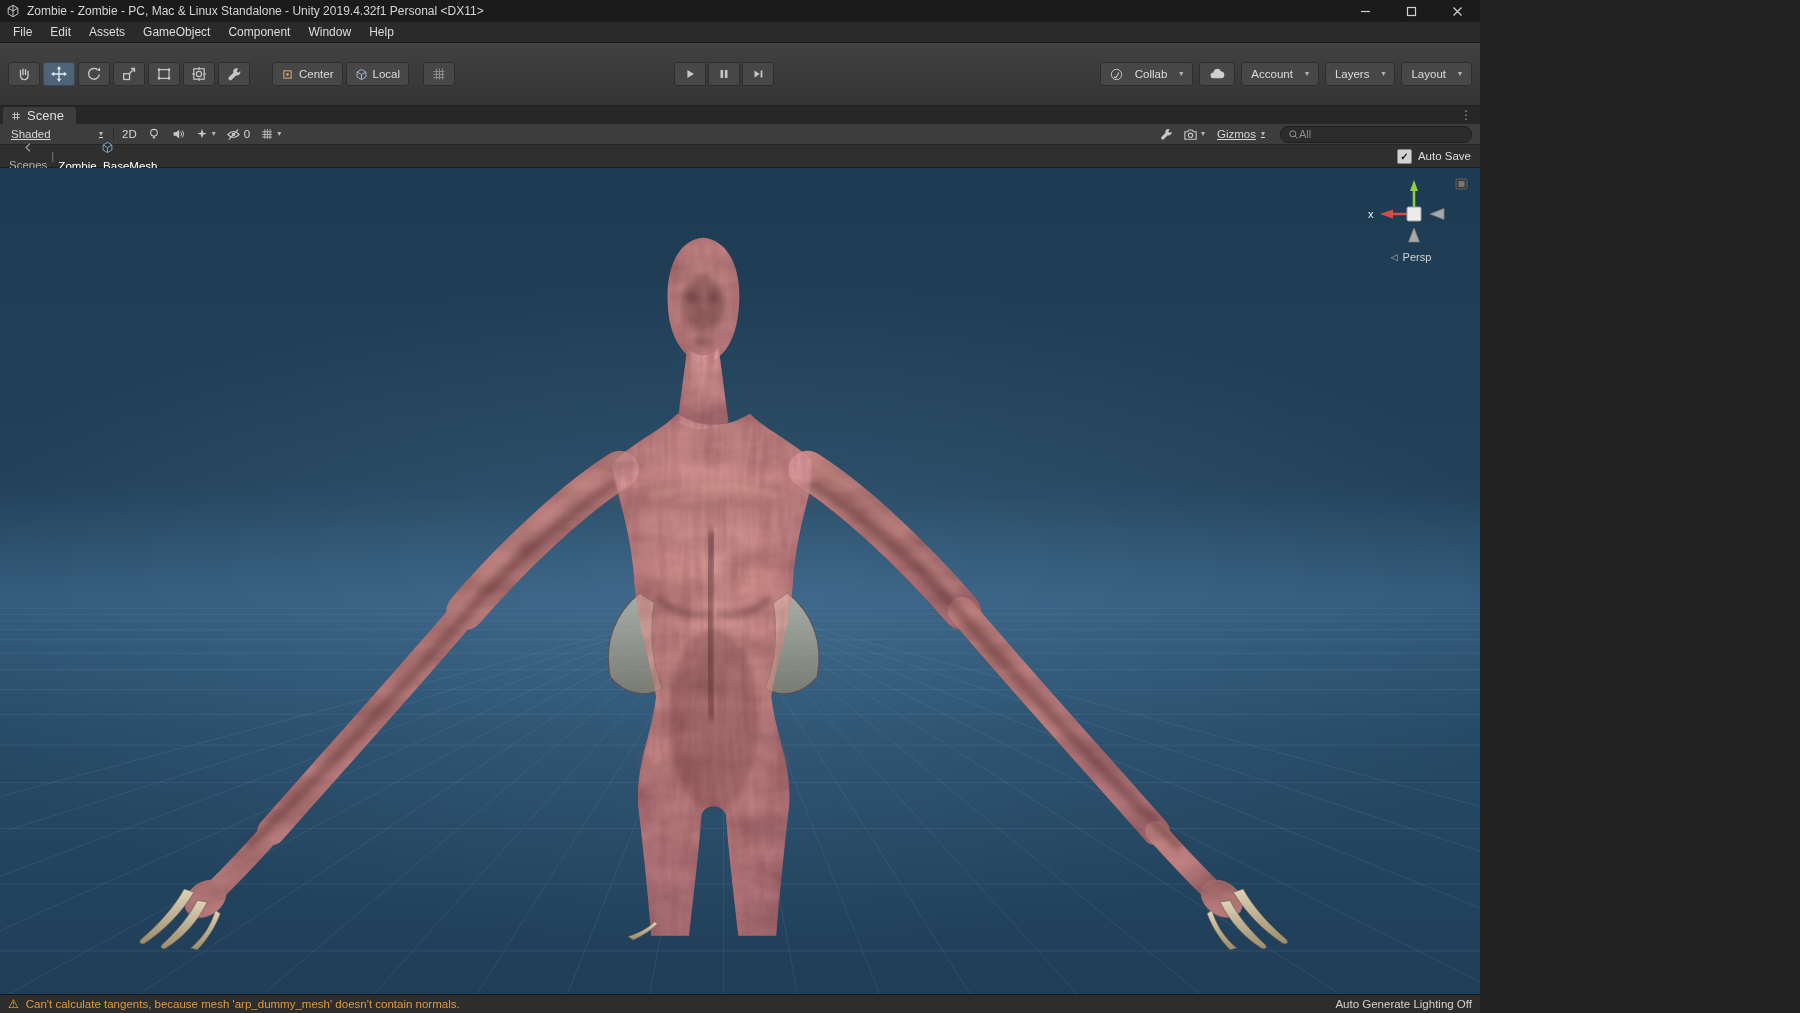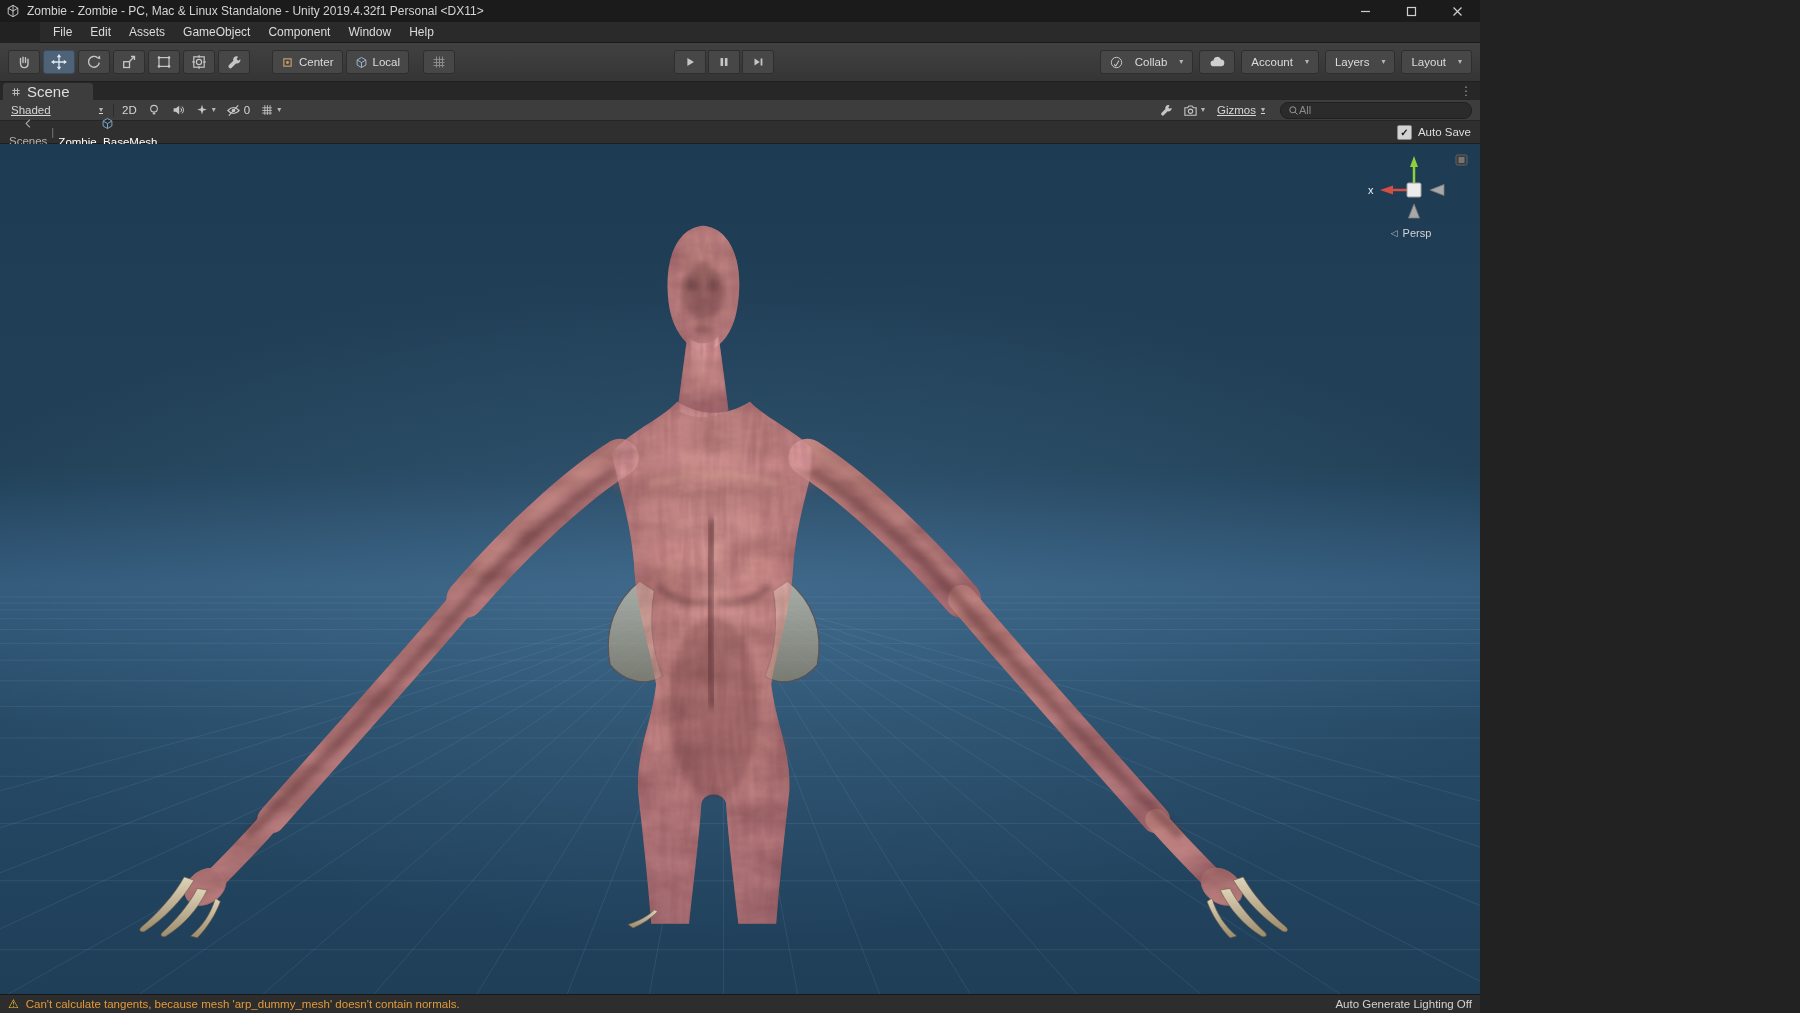--- a/index.html
+++ b/index.html
@@ -9,26 +9,26 @@
 
   
   .title-bar{flex:0 0 22px;height:22px;background:#1b1b1b;display:flex;align-items:center;
     padding-left:6px;font-size:12px;color:#d4d4d4;}
   .title-text{margin-left:7px;white-space:nowrap;}
   .win-controls{margin-left:auto;display:flex;height:100%;}
   .win-btn{width:46px;display:flex;align-items:center;justify-content:center;}
 
   
   .menu-bar{flex:0 0 20px;height:20px;background:#2a2a2a;display:flex;align-items:center;
-    padding-left:4px;font-size:12px;border-bottom:1px solid #1a1a1a;margin-left:40px;}
+    padding-left:4px;font-size:12px;border-bottom:1px solid #1a1a1a;}
   .menu-item{padding:2px 9px;color:#dcdcdc;}
 
   
   .toolbar{flex:0 0 30px;height:30px;background:linear-gradient(#414141,#353535);
-    display:flex;align-items:center;padding:4px 8px;position:relative;border-bottom:1px solid #202020;}
+    display:flex;align-items:center;padding:16px 8px;position:relative;border-bottom:1px solid #202020;}
   .tool-group{display:flex;gap:3px;}
   .tool-btn{width:30px;height:22px;background:#474747;border:1px solid #2e2e2e;border-radius:3px;
     display:flex;align-items:center;justify-content:center;}
   .tool-btn.selected{background:#4e6377;border-color:#3a4a5a;}
   .pivot-group{display:flex;gap:3px;margin-left:22px;}
   .pivot-btn{height:22px;background:#474747;border:1px solid #2e2e2e;border-radius:3px;
     display:flex;align-items:center;gap:5px;padding:0 8px;font-size:11.5px;color:#dcdcdc;}
   .snap-wrap{margin-left:14px;display:flex;}
   .play-group{position:absolute;left:calc(50% - 16px);transform:translateX(-50%);display:flex;gap:2px;}
   .play-btn{width:30px;height:22px;background:#474747;border:1px solid #2e2e2e;
@@ -38,21 +38,21 @@
   .toolbar-right{margin-left:auto;display:flex;gap:6px;align-items:center;}
   .dd-btn{height:22px;background:#474747;border:1px solid #2e2e2e;border-radius:3px;
     display:flex;align-items:center;gap:12px;padding:0 9px;font-size:11.5px;color:#dcdcdc;}
   .icon-btn{width:34px;height:22px;background:#474747;border:1px solid #2e2e2e;border-radius:3px;
     display:flex;align-items:center;justify-content:center;}
   .caret{font-size:8px;color:#b5b5b5;line-height:1;}
 
   
   .tab-bar{flex:0 0 18px;height:18px;background:#272727;display:flex;align-items:flex-end;padding:0 3px;}
   .tab{height:17px;background:#3d3d3d;border-radius:3px 3px 0 0;display:flex;align-items:center;
-    gap:5px;padding:0 23px 0 7px;font-size:15px;color:#dedede;}
+    gap:5px;padding:0 12px 0 7px;font-size:13px;color:#dedede;}
   .tab-menu{margin-left:auto;color:#9a9a9a;font-size:12px;padding:0 5px;align-self:center;}
 
   
   .scene-controls{flex:0 0 20px;height:20px;background:#3d3d3d;display:flex;align-items:center;
     font-size:11.5px;color:#d6d6d6;border-bottom:1px solid #252525;padding:0 4px;}
   .sc-dd{display:flex;align-items:center;gap:5px;padding:0 7px;height:100%;text-decoration:underline;}
   .sc-dd.shaded{width:92px;justify-content:space-between;}
   .sc-sep{width:1px;height:13px;background:#2b2b2b;margin:0 3px;}
   .sc-icon-btn{display:flex;align-items:center;gap:3px;padding:0 5px;height:100%;}
   .sc-right{margin-left:auto;display:flex;align-items:center;}

